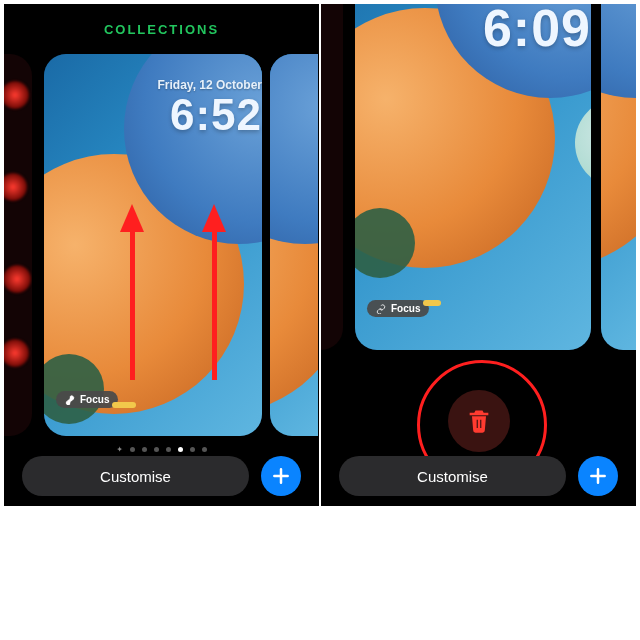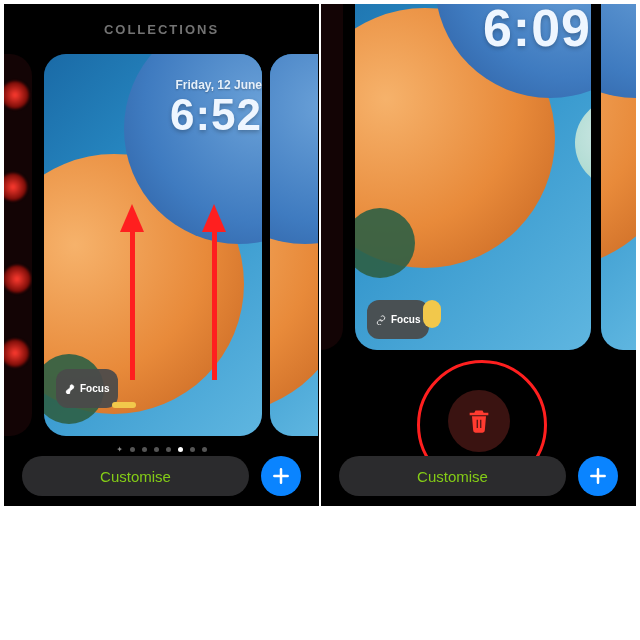--- a/index.html
+++ b/index.html
@@ -1,19 +1,19 @@
 <!DOCTYPE html>
 <html><head>
 <meta charset="utf-8">
 <style>
   html,body{margin:0;padding:0;background:#fff}
   .stage{width:640px;height:640px;position:relative;background:#fff}
   .dual{position:absolute;left:4px;top:4px;width:632px;height:502px;display:flex;gap:2px}
   .phone{flex:1;background:#000;position:relative;overflow:hidden}
-  .collections{position:absolute;left:0;right:0;top:18px;text-align:center;color:#737373;font:700 13px -apple-system,Helvetica,Arial;letter-spacing:2px}
+  .collections{position:absolute;left:0;right:0;top:18px;text-align:center;color:#22c55e;font:700 13px -apple-system,Helvetica,Arial;letter-spacing:2px}
   
   .card{position:absolute;border-radius:22px;overflow:hidden;background:#0e2a48}
   .ph1 .card.main{left:40px;top:50px;width:218px;height:382px}
   .ph1 .card.left{left:0;top:50px;width:28px;height:382px;border-radius:0 22px 22px 0;background:#130405}
   .ph1 .card.right{left:266px;top:50px;width:48px;height:382px;border-radius:22px 0 0 22px}
   .ph2 .card.main{left:34px;top:-96px;width:236px;height:442px}
   .ph2 .card.left{left:0;top:-96px;width:22px;height:442px;border-radius:0 22px 22px 0;background:#130405}
   .ph2 .card.right{left:280px;top:-96px;width:36px;height:442px;border-radius:22px 0 0 22px}
   
   .wp{position:absolute;inset:0}
@@ -27,34 +27,34 @@
   .ph1 .card.left .r{position:absolute;width:30px;height:30px;border-radius:50%;background:radial-gradient(circle,#ff3b30 0%,#7a0c07 60%,rgba(0,0,0,0) 70%);filter:blur(1px)}
   .r.r1{left:-4px;top:26px}.r.r2{left:-6px;top:118px}.r.r3{left:-2px;top:210px}.r.r4{left:-4px;top:284px}
   
   .datewrap{position:absolute;left:0;right:0;text-align:right}
   .date{color:#e6f0fa;font:600 12px -apple-system,Helvetica,Arial;text-shadow:0 1px 2px rgba(0,0,0,.3)}
   .time{color:#eef6ff;font:800 44px -apple-system,Helvetica,Arial;letter-spacing:1px;margin-top:-2px;text-shadow:0 2px 4px rgba(0,0,0,.25)}
   .ph1 .datewrap{top:24px}
   .ph2 .datewrap{top:92px}
   .ph2 .time{font-size:52px}
   
-  .chip{position:absolute;display:inline-flex;align-items:center;gap:5px;background:#4a4a4aee;border-radius:12px;padding:14px 9px;color:#fff;font:600 10px -apple-system,Helvetica,Arial}
+  .chip{position:absolute;display:inline-flex;align-items:center;gap:5px;background:#4a4a4aee;border-radius:12px;padding:3px 9px;color:#fff;font:600 10px -apple-system,Helvetica,Arial}
   .chip svg{width:10px;height:10px}
   .ph1 .chip{left:12px;bottom:28px}
   .ph1 .chip.yellow{left:68px;bottom:28px;background:#f2c84b;color:#4a3a00;padding:3px 12px}
   .ph2 .chip{left:46px;top:296px}
   .ph2 .chip.yellow{left:102px;top:296px;background:#f2c84b}
   
   .dots{position:absolute;left:0;right:0;bottom:54px;display:flex;gap:7px;justify-content:center}
   .dot{width:5px;height:5px;border-radius:50%;background:#555}
   .dot.on{background:#fff}
   .dot.star{background:none;color:#888;font-size:8px;line-height:5px;width:auto;height:auto}
   
   .bar{position:absolute;left:18px;right:18px;bottom:10px;display:flex;gap:12px;align-items:center}
-  .cust{flex:1;height:40px;border-radius:22px;background:#2b2b2d;color:#84cc16;display:flex;align-items:center;justify-content:center;font:500 15px -apple-system,Helvetica,Arial}
+  .cust{flex:1;height:40px;border-radius:22px;background:#2b2b2d;color:#ffffff;display:flex;align-items:center;justify-content:center;font:500 15px -apple-system,Helvetica,Arial}
   .add{width:40px;height:40px;border-radius:50%;background:#0a84ff;display:flex;align-items:center;justify-content:center}
   .add svg{width:20px;height:20px}
   
   .trash{position:absolute;left:50%;top:386px;width:62px;height:62px;margin-left:-31px;border-radius:50%;background:#3a1311;display:flex;align-items:center;justify-content:center}
   .trash svg{width:28px;height:28px}
   .trashring{position:absolute;left:50%;top:356px;width:124px;height:124px;margin-left:-62px;border:3px solid #ff1f1f;border-radius:50%;pointer-events:none}
   
   .arrow{position:absolute;width:24px;pointer-events:none}
   .arrow .shaft{position:absolute;left:10px;top:26px;width:5px;height:150px;background:#ff1f1f}
   .arrow .head{position:absolute;left:0;top:0;width:0;height:0;border-left:12px solid transparent;border-right:12px solid transparent;border-bottom:28px solid #ff1f1f}
@@ -77,21 +77,21 @@
       </div>
 
       <div class="card main">
         <div class="wp">
           <div class="base"></div>
           <span class="blob b1"></span>
             <span class="blob b2"></span>
             <span class="blob b4"></span>
         </div>
         <div class="datewrap">
-          <div class="date">Friday, 12 June</div>
+          <div class="date">Friday, 12 October</div>
           <div class="time">6:52</div>
         </div>
         <div class="chip">
           <svg viewBox="0 0 24 24">
               <path fill="#fff" d="M10 13a5 5 0 0 0 7 0l3-3a5 5 0 0 0-7-7l-1 1m2 9a5 5 0 0 0-7 0l-3 3a5 5 0 0 0 7 7l1-1" stroke="#fff" stroke-width="2"></path>
             </svg>
           <span>Focus</span>
         </div>
         <div class="chip yellow"></div>
       </div>

